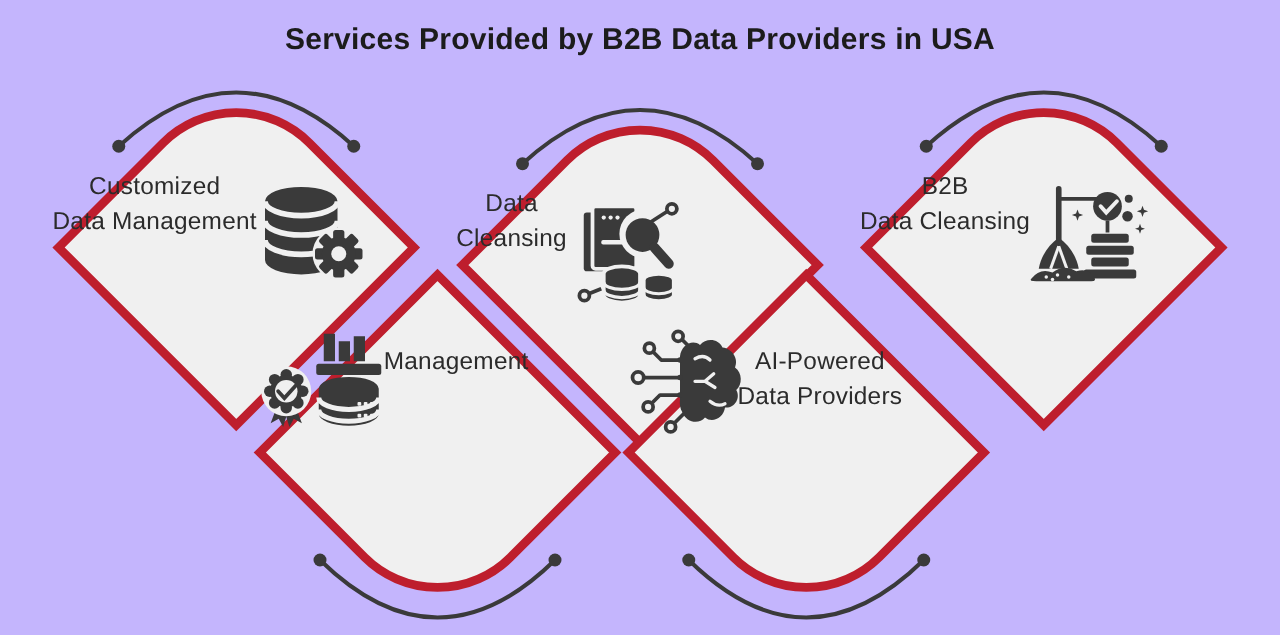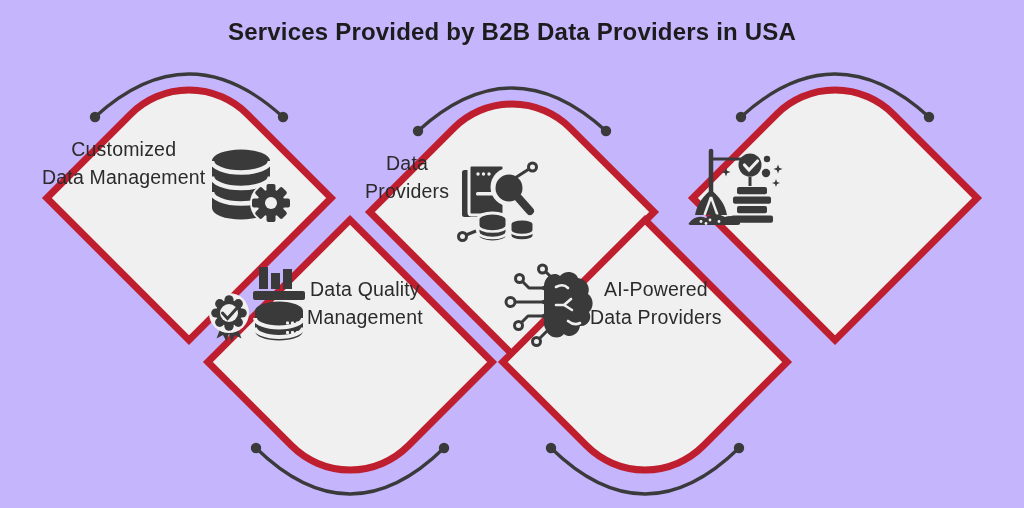--- a/index.html
+++ b/index.html
@@ -122,37 +122,36 @@
             <circle cx="12.8" cy="50" r="4.6"></circle>
             <circle cx="16.7" cy="40.7" r="4.6"></circle>
           <circle cx="26" cy="36.8" r="4.6"></circle>
             <circle cx="35.3" cy="40.7" r="4.6"></circle>
           <circle cx="26" cy="50" r="13"></circle>
         </g>
         <circle cx="26" cy="50" r="9" fill="#f0f0f0"></circle>
         <path d="M19.5 50 l5 5.5 l9.5 -10.5" stroke="#3a3a3a" stroke-width="3" fill="none" stroke-linecap="round"></path>
       </svg>
       <div class="label">
-        <div>Data Quality</div>
         <div>Management</div>
       </div>
     </div>
   </div>
 
   <div class="card" style="left:365px; top:65px;">
     <svg class="arc arc-top" width="220" height="80">
       <path d="M16 62 Q110 -24 204 62"></path>
         <circle cx="16" cy="62" r="5.2"></circle>
         <circle cx="204" cy="62" r="5.2"></circle>
     </svg>
     <div class="diamond corner-top"></div>
     <div class="content pos-top">
       <div class="label">
         <div>Data</div>
-        <div>Providers</div>
+        <div>Cleansing</div>
       </div>
       <svg class="icon" width="100" height="88" viewBox="0 0 100 88">
         <rect x="13" y="10" width="33" height="47" rx="2.5" fill="#3a3a3a"></rect>
         <rect x="20" y="5" width="35" height="50" rx="2.5" fill="#3a3a3a" stroke="#f0f0f0" stroke-width="3"></rect>
         <circle cx="29" cy="14" r="1.7" fill="#f0f0f0"></circle>
           <circle cx="34.5" cy="14" r="1.7" fill="#f0f0f0"></circle>
           <circle cx="40" cy="14" r="1.7" fill="#f0f0f0"></circle>
         <rect x="27" y="32" width="18" height="3.5" rx="1.5" fill="#f0f0f0"></rect>
         <circle cx="61" cy="27" r="19.5" fill="#f0f0f0"></circle>
         <path d="M66 18 L80 9" stroke="#3a3a3a" stroke-width="3" fill="none"></path>
@@ -210,20 +209,24 @@
   </div>
 
   <div class="card" style="left:688px; top:51px;">
     <svg class="arc arc-top" width="220" height="80">
       <path d="M16 62 Q110 -24 204 62"></path>
         <circle cx="16" cy="62" r="5.2"></circle>
         <circle cx="204" cy="62" r="5.2"></circle>
     </svg>
     <div class="diamond corner-top"></div>
     <div class="content pos-top">
+      <div class="label">
+        <div>B2B</div>
+        <div>Data Cleansing</div>
+      </div>
       <svg class="icon" width="100" height="84" viewBox="0 0 100 84">
         <path d="M23 5 L23 47" stroke="#3a3a3a" stroke-width="4.5" stroke-linecap="round"></path>
         <path d="M23 13 L56 13" stroke="#3a3a3a" stroke-width="3"></path>
         <path d="M62 30.5 L62 40" stroke="#3a3a3a" stroke-width="3"></path>
         <circle cx="62" cy="19" r="11.5" fill="#3a3a3a"></circle>
         <path d="M56.5 19 l4.5 5 l8.5 -9" stroke="#f0f0f0" stroke-width="3.2" fill="none" stroke-linecap="round"></path>
         <circle cx="79" cy="13" r="3.2" fill="#3a3a3a"></circle>
         <circle cx="78" cy="27" r="4.2" fill="#3a3a3a"></circle>
         <path d="M0 -5 L1.3 -1.3 L5 0 L1.3 1.3 L0 5 L-1.3 1.3 L-5 0 L-1.3 -1.3 Z" transform="translate(90,23) scale(0.9)" fill="#3a3a3a"></path>
         <path d="M0 -5 L1.3 -1.3 L5 0 L1.3 1.3 L0 5 L-1.3 1.3 L-5 0 L-1.3 -1.3 Z" transform="translate(88,37) scale(0.8)" fill="#3a3a3a"></path>

